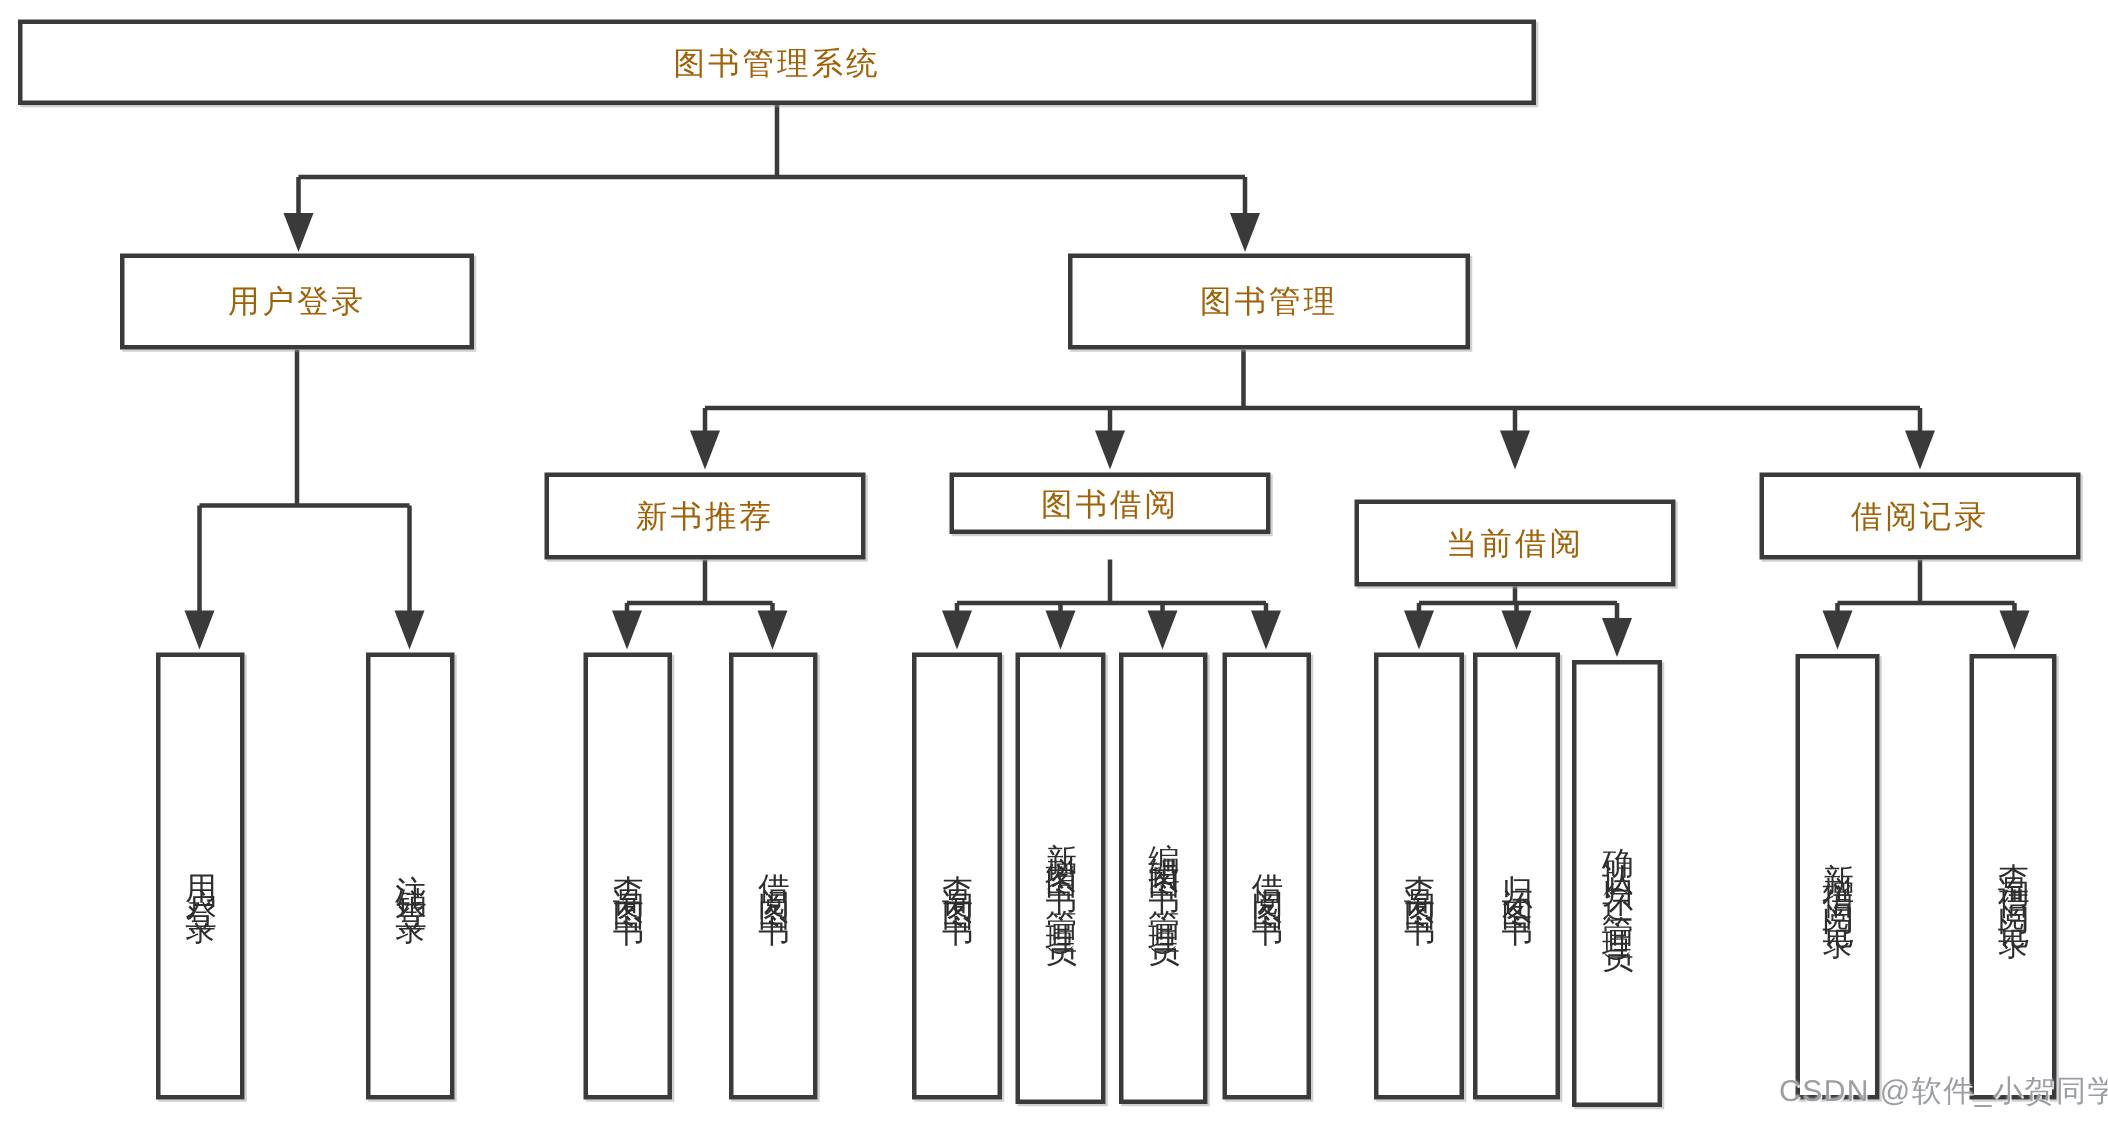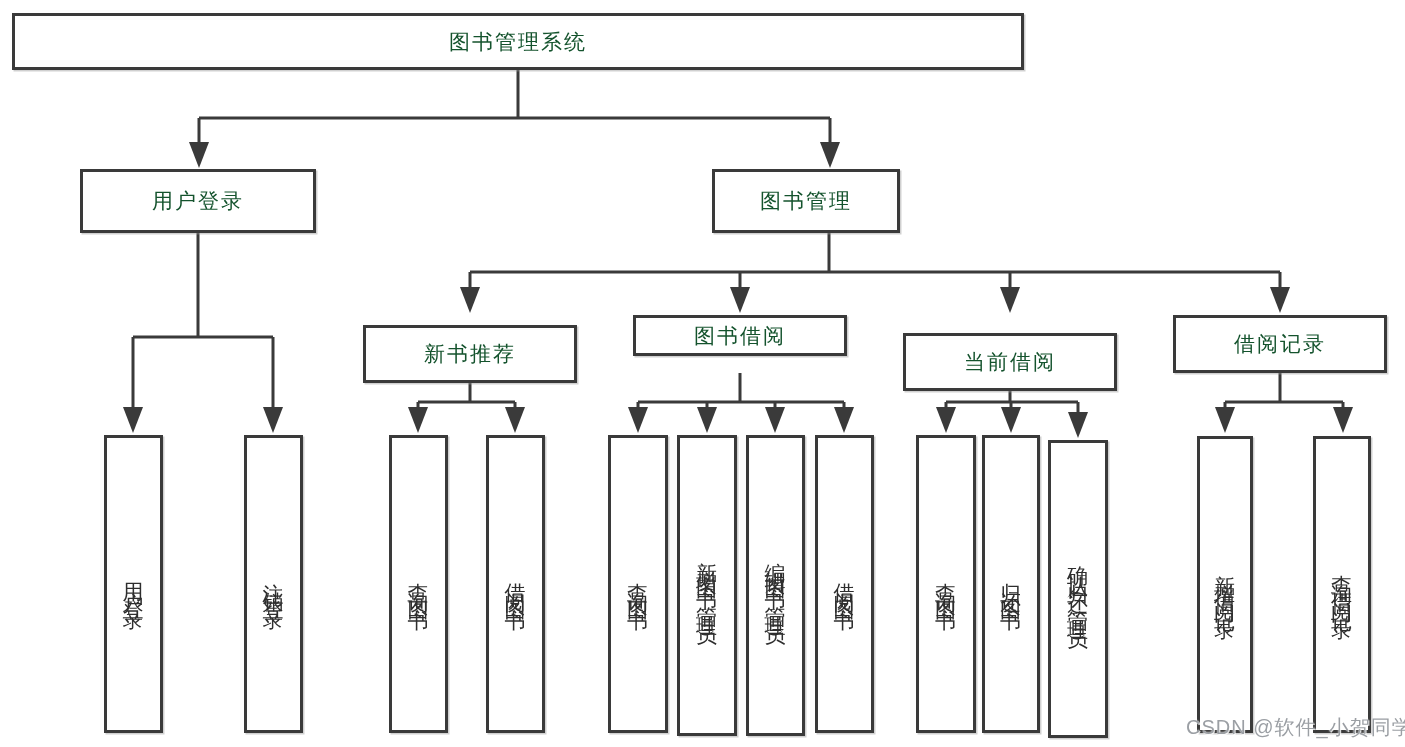--- a/index.html
+++ b/index.html
@@ -32,21 +32,21 @@
     background: #ffffff;
     display: flex;
     align-items: center;
     justify-content: center;
     z-index: 2;
     box-shadow: 1.5px 1.5px 0 rgba(150,150,150,0.45);
   }
   .hlabel {
     font-size: 21px;
     letter-spacing: 2px;
-    color: #14532d;
+    color: #a16207;
     white-space: nowrap;
   }
   .leaf {
     writing-mode: vertical-rl;
     text-orientation: mixed;
     font-size: 21px;
     letter-spacing: 9px;
     color: #2e2e2e;
     line-height: 1;
   }
@@ -107,25 +107,25 @@
     </g>
   </svg>
 
   <div class="box" style="left:12px; top:13px; width:1012px; height:57px;">
     <span class="hlabel">图书管理系统</span>
   </div>
 
   <div class="box" style="left:80px; top:169px; width:236px; height:64px;">
     <span class="hlabel">用户登录</span>
   </div>
-  <div class="box" style="left:712px; top:169px; width:188px; height:64px;">
+  <div class="box" style="left:712px; top:169px; width:268px; height:64px;">
     <span class="hlabel">图书管理</span>
   </div>
 
-  <div class="box" style="left:363px; top:325px; width:214px; height:58px;">
+  <div class="box" style="left:363px; top:315px; width:214px; height:58px;">
     <span class="hlabel">新书推荐</span>
   </div>
   <div class="box" style="left:633px; top:315px; width:214px; height:41px;">
     <span class="hlabel">图书借阅</span>
   </div>
   <div class="box" style="left:903px; top:333px; width:214px; height:58px;">
     <span class="hlabel">当前借阅</span>
   </div>
   <div class="box" style="left:1173px; top:315px; width:214px; height:58px;">
     <span class="hlabel">借阅记录</span>

